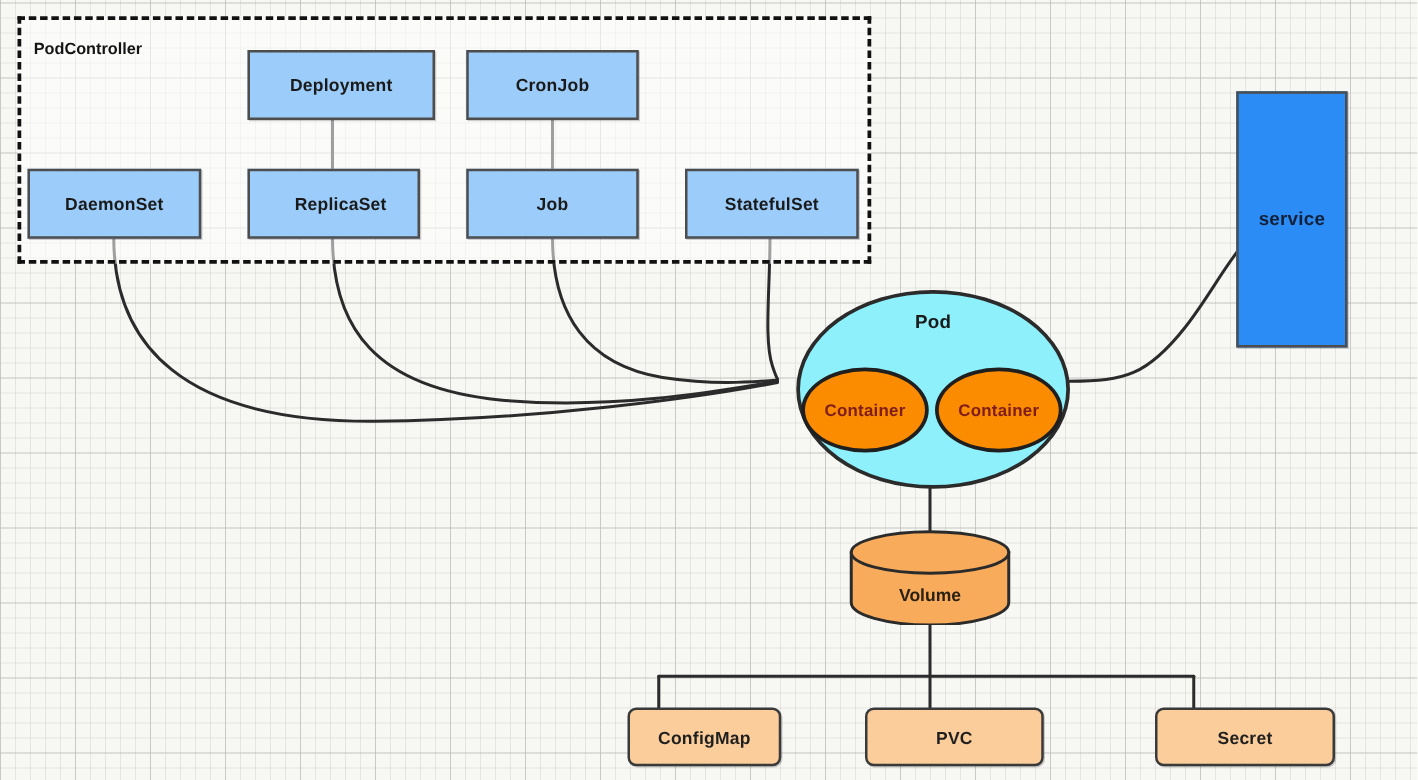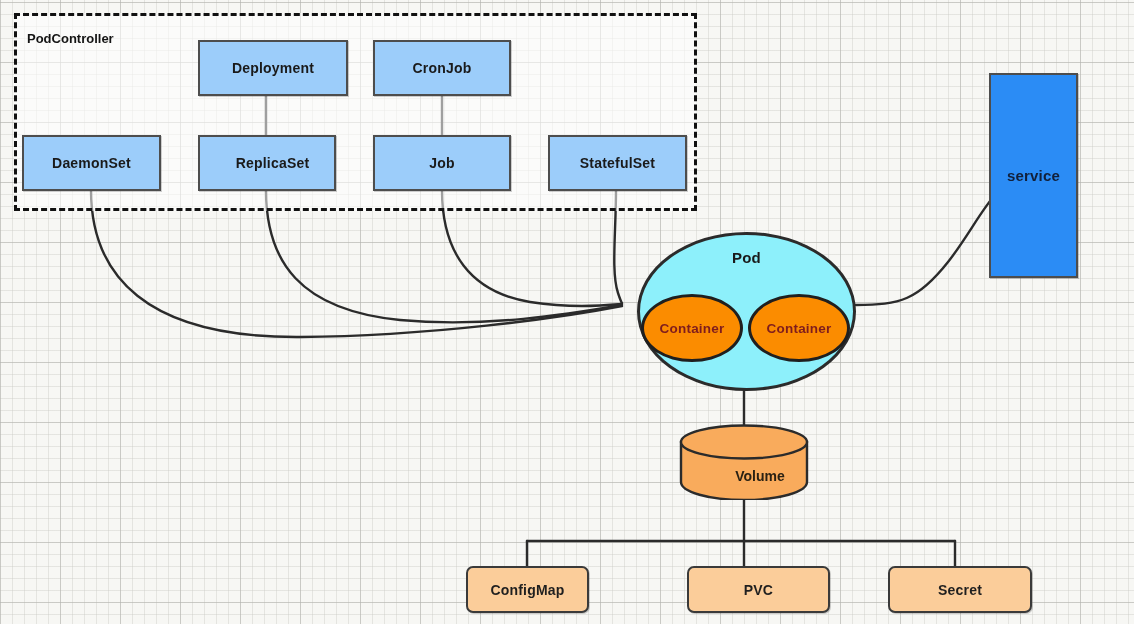--- a/index.html
+++ b/index.html
@@ -83,29 +83,29 @@
   .cyl {
     position: absolute;
   }
   .cyl-label {
     position: absolute;
     font-size: 14px;
     font-weight: bold;
     color: #2a2113;
     text-align: center;
     width: 100%;
-    padding-left: 16px;
   }
   .store-box {
     background: #fbcd9a;
     border: 2px solid #3a3a3a;
     border-radius: 7px;
     font-size: 14px;
     color: #1f1f1f;
     box-shadow: 1px 1px 0 rgba(0,0,0,0.18);
+    margin-left: 36px;
   }
 </style>
 </head>
 <body>
 
 <div id="canvas">
 
   <svg id="edges" viewBox="0 0 1134 624" xmlns="http://www.w3.org/2000/svg">
     <g fill="none" stroke="#2b2b2b" stroke-width="2.4" stroke-linecap="round">
 
@@ -183,21 +183,21 @@
       <path d="M 2,18 L 2,58 A 63,18 0 0 0 128,58 L 128,18 Z" fill="#f9ab5c" stroke="#2b2b2b" stroke-width="2.4"></path>
       <ellipse cx="65" cy="18" rx="63" ry="16.5" fill="#f9ab5c" stroke="#2b2b2b" stroke-width="2.4"></ellipse>
     </svg>
     <div class="cyl-label" style="top:44px; left:0;">Volume</div>
   </div>
 
   <div class="node store-box" style="left:466px; top:566px; width:123px; height:47px;">
     <span>ConfigMap</span>
   </div>
 
-  <div class="node store-box" style="left:687px; top:566px; width:143px; height:47px;">
+  <div class="node store-box" style="left:656px; top:566px; width:143px; height:47px;">
     <span>PVC</span>
   </div>
 
   <div class="node store-box" style="left:888px; top:566px; width:144px; height:47px;">
     <span>Secret</span>
   </div>
 
 </div>
 
 </body></html>

